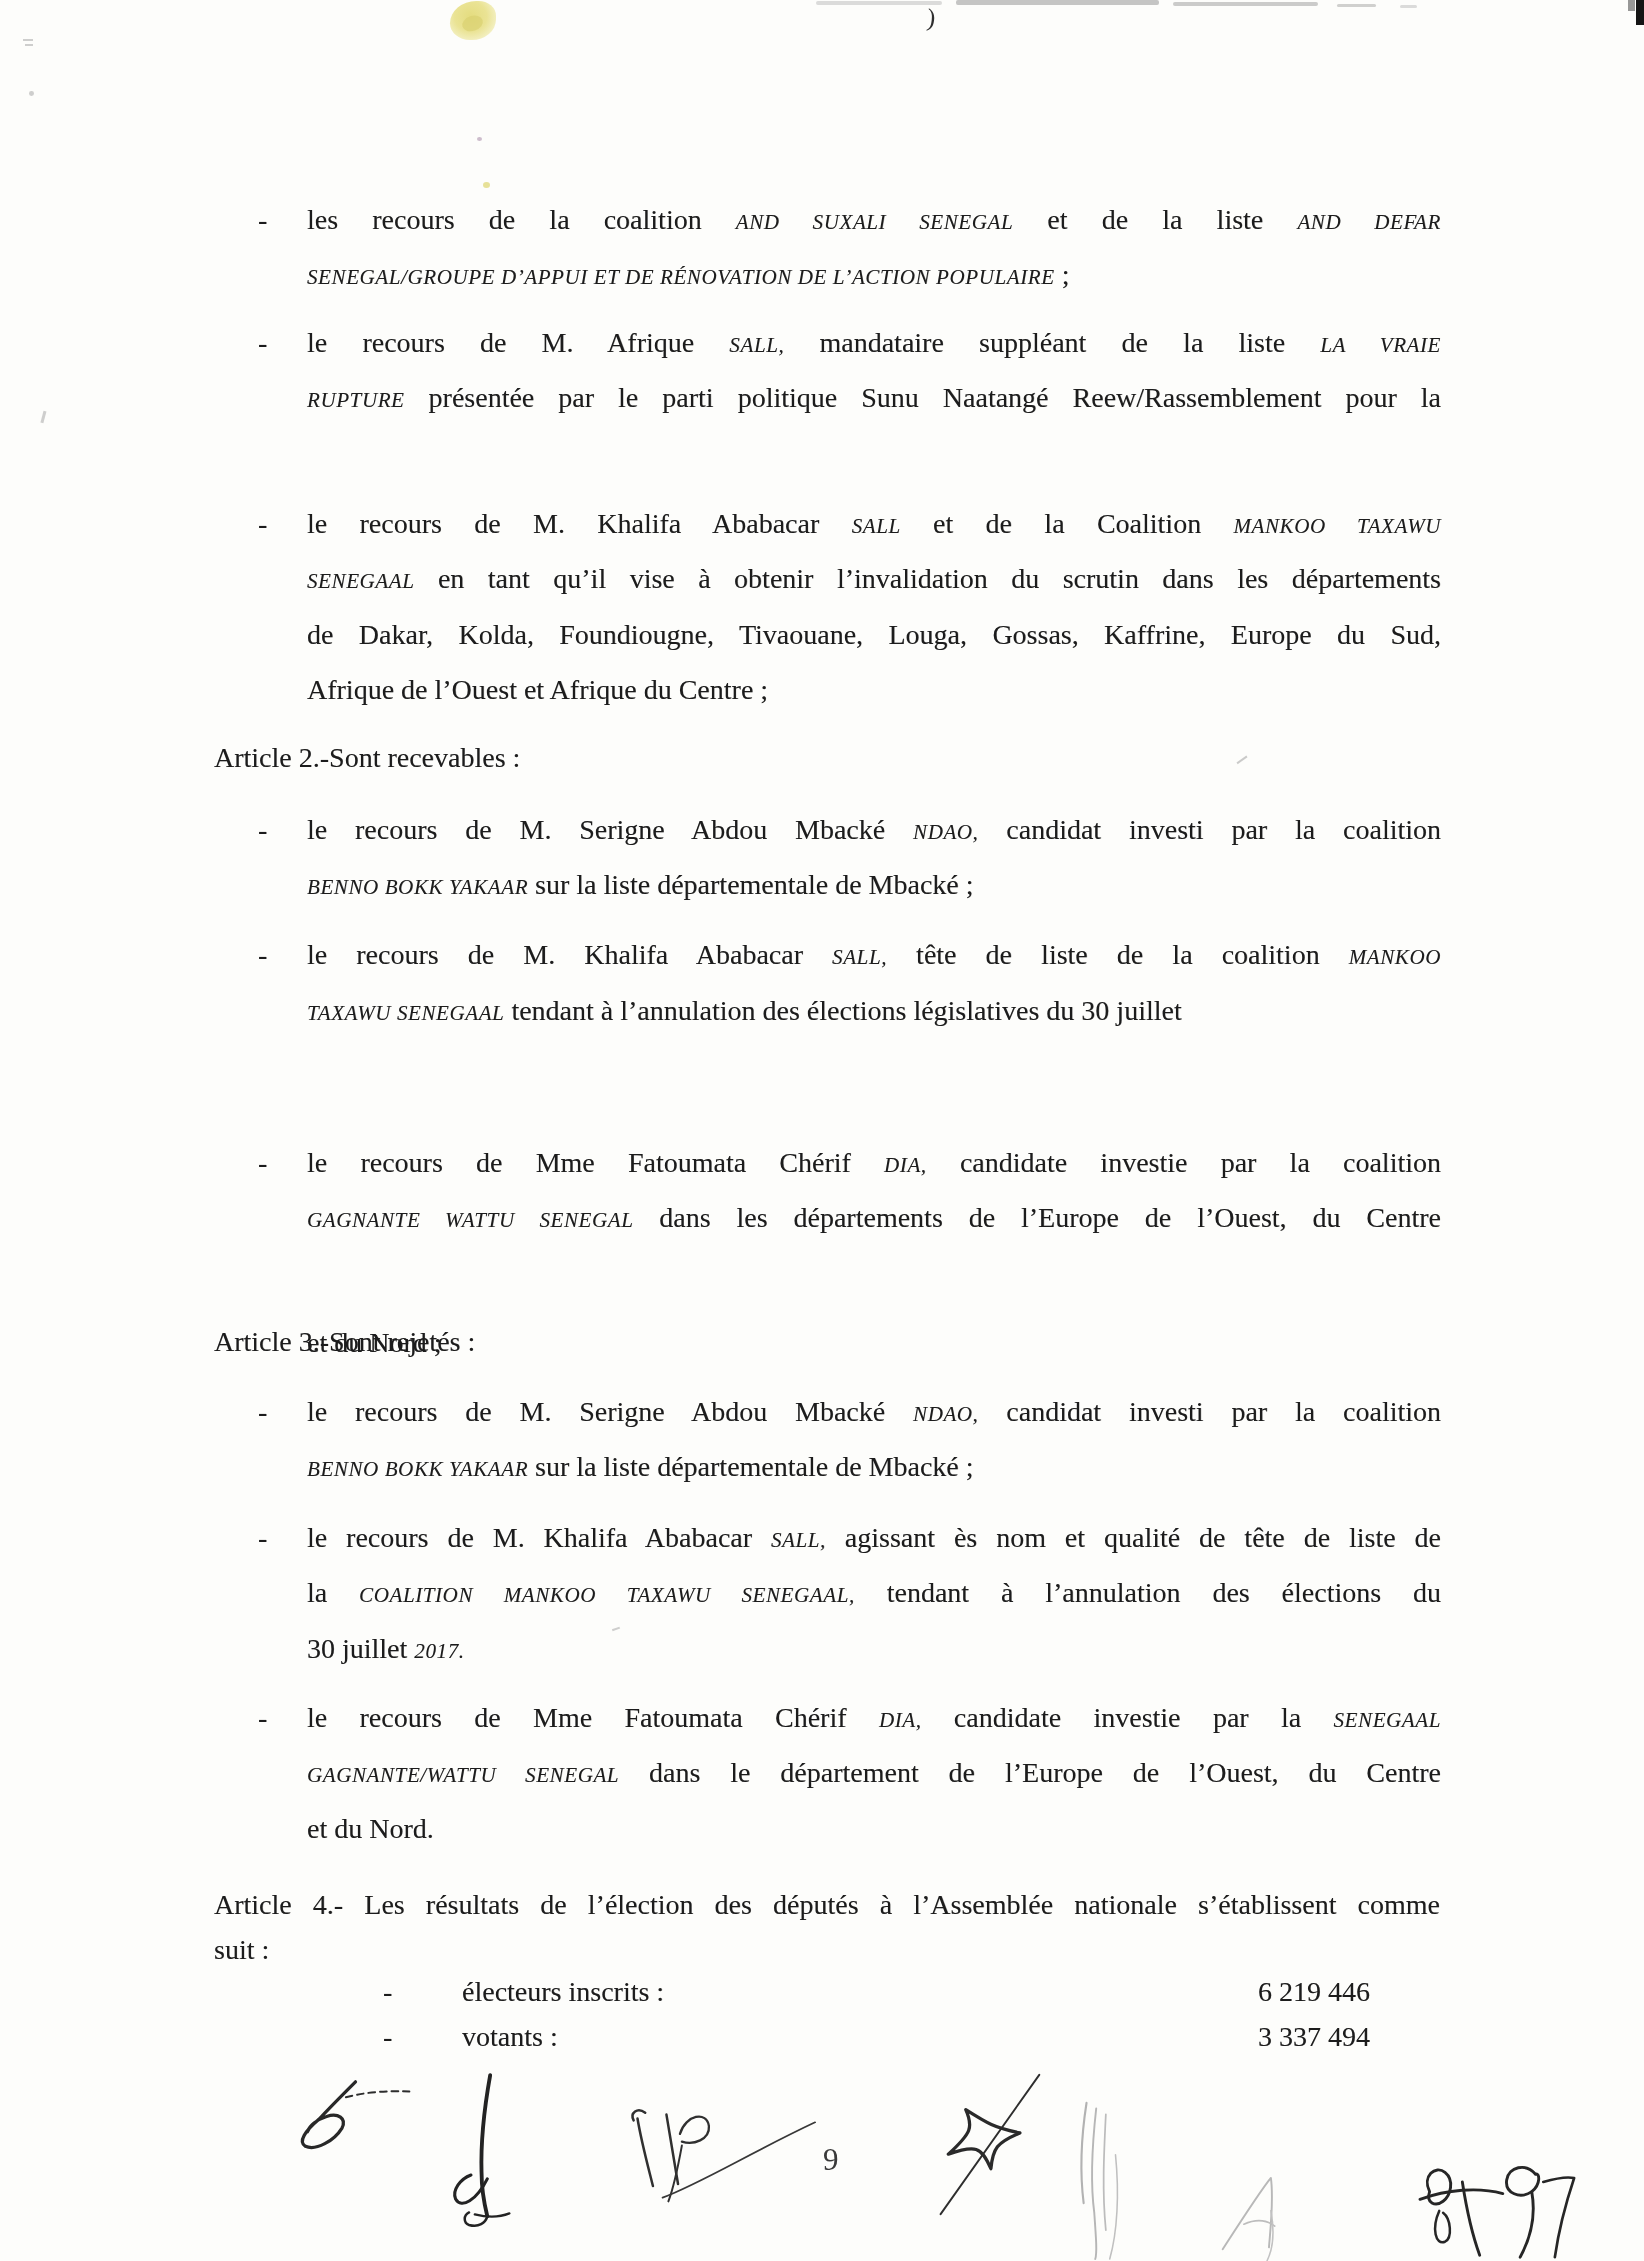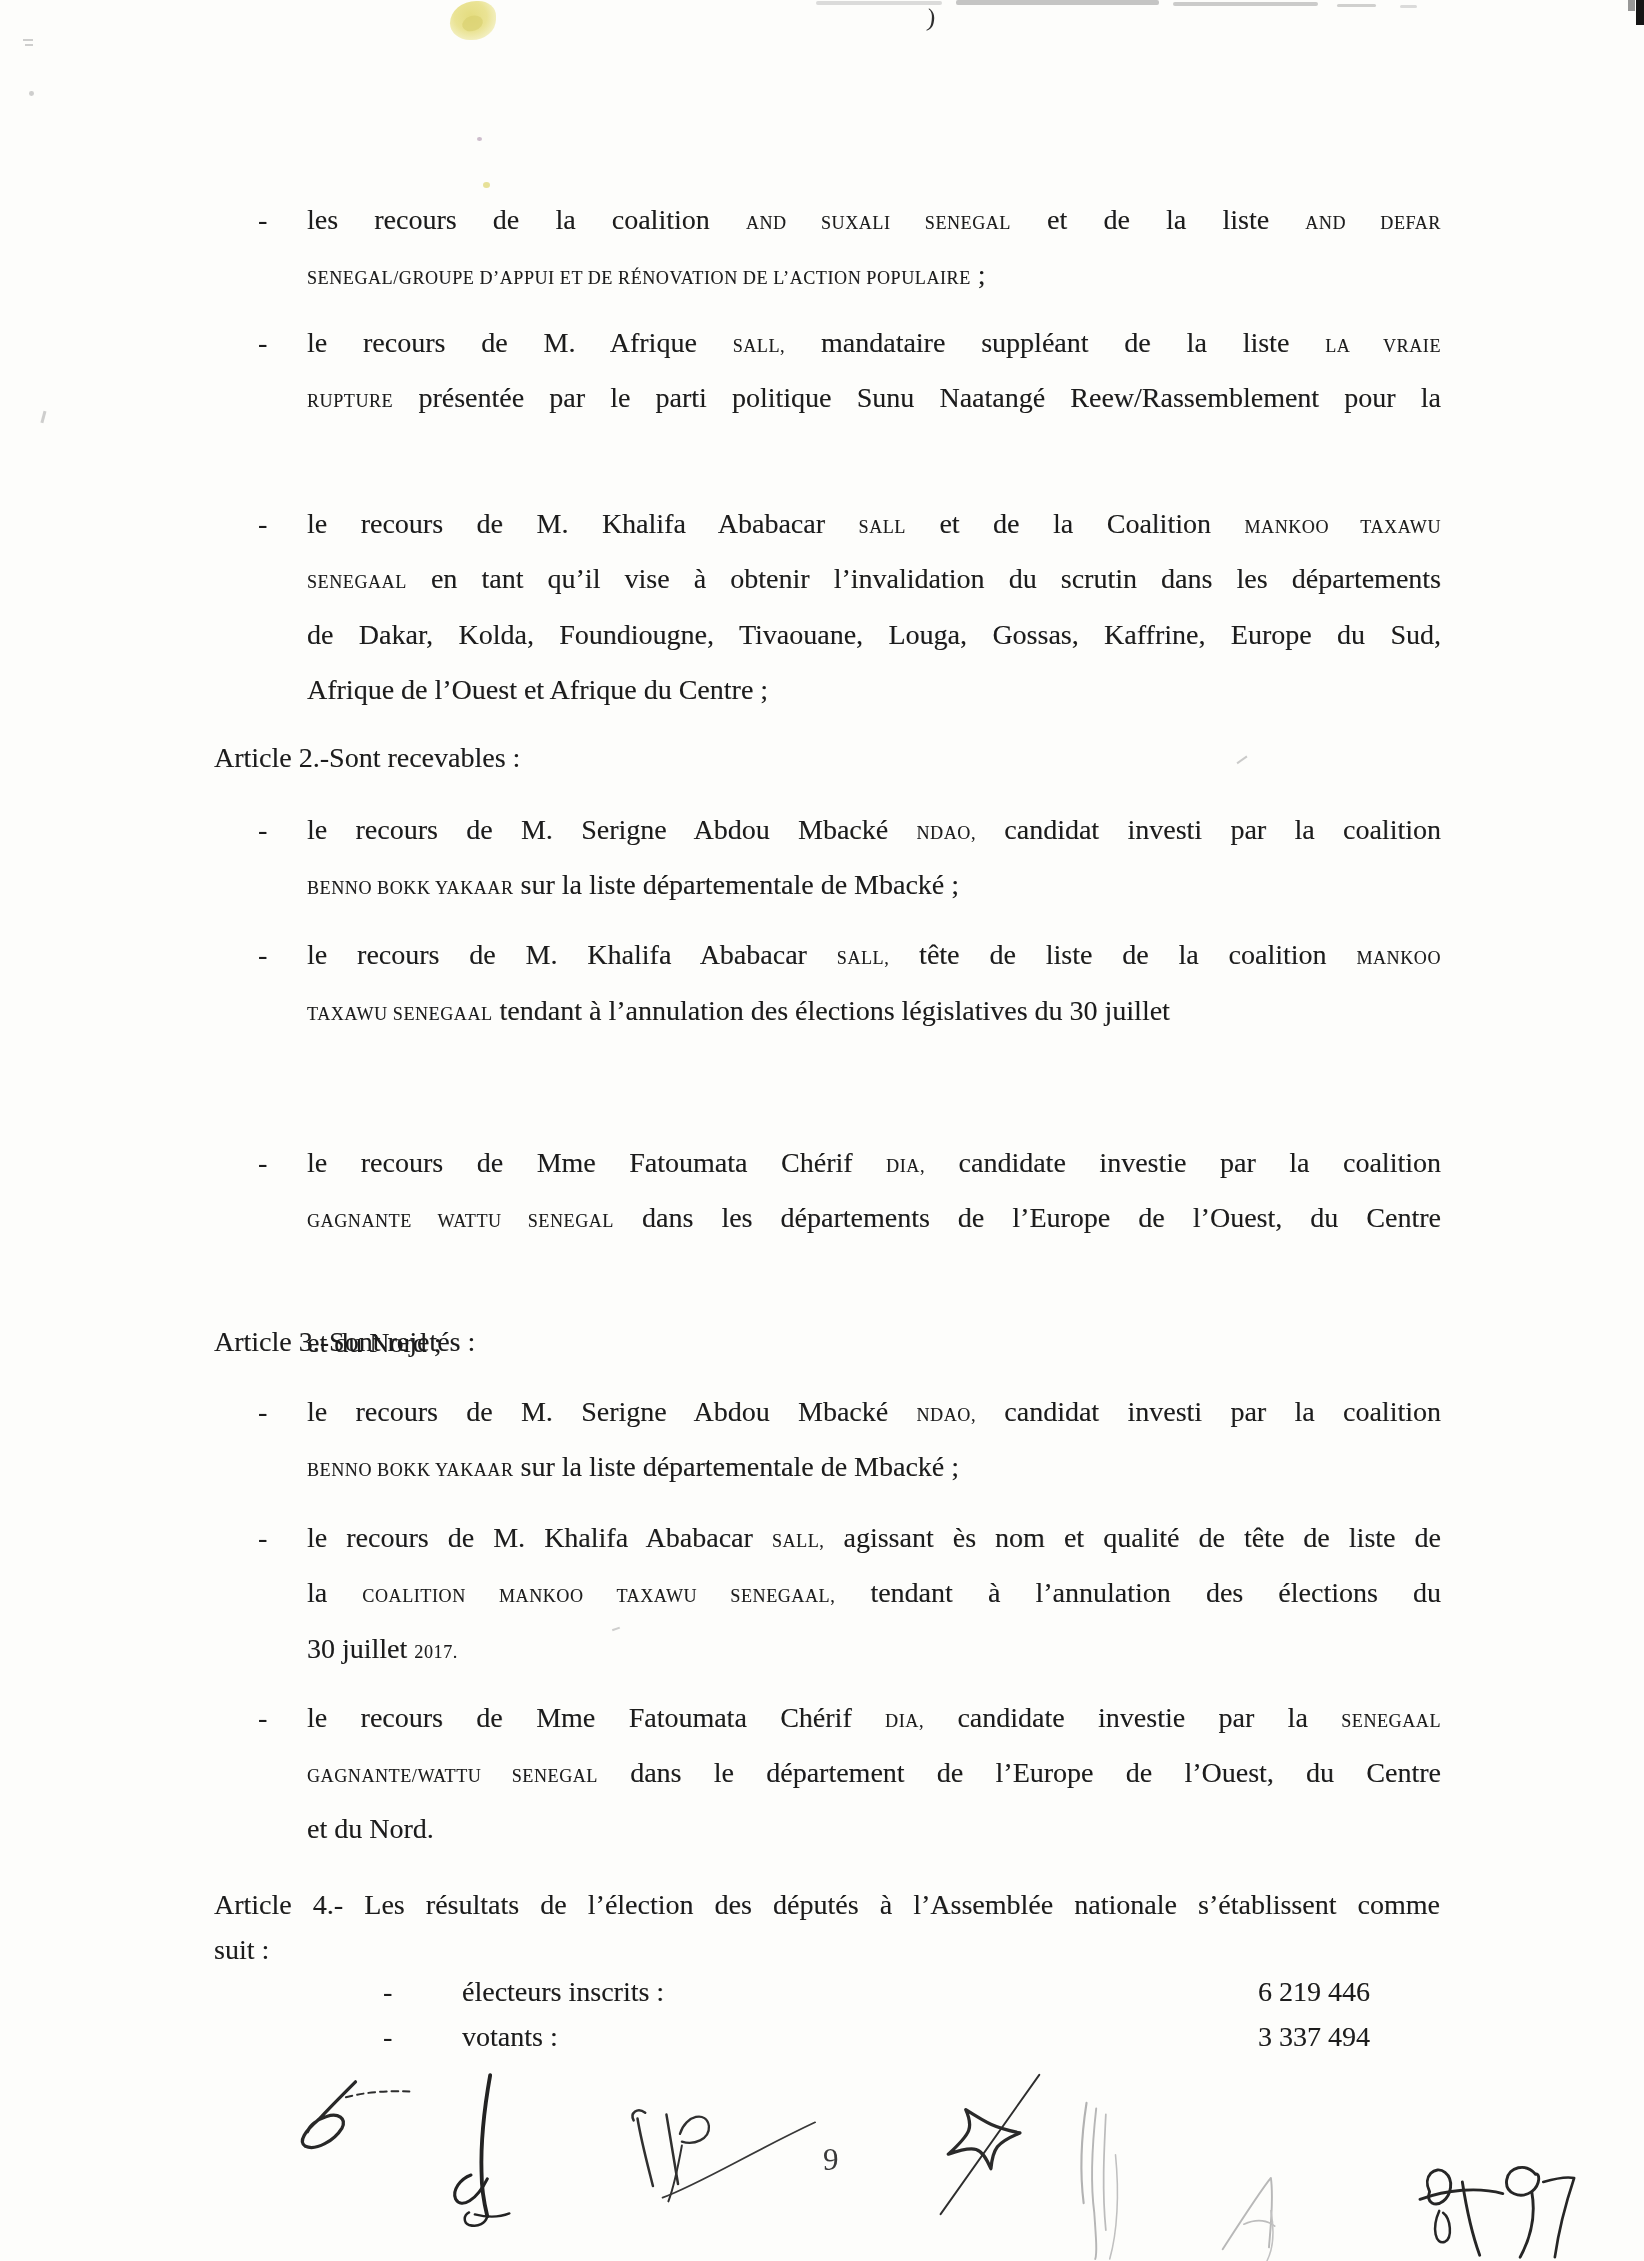--- a/index.html
+++ b/index.html
@@ -12,21 +12,21 @@
   .page{position:absolute;inset:0;}
   .line{
     position:absolute;left:307px;width:1134px;
     font-size:28px;line-height:33px;
     text-shadow:0.3px 0.3px 0 rgba(25,25,25,0.35);
     white-space:nowrap;
   }
   .line.j{white-space:normal;text-align:justify;text-align-last:justify;}
   .line.art{left:214px;width:1226px;}
   .seg{font-size:28px;}
-  .seg.caps{font-size:18px;letter-spacing:0.6px;}
+  .seg.caps{font-size:21px;letter-spacing:0.6px;font-style:italic;}
   .dash{
     position:absolute;left:258px;font-size:28px;line-height:33px;
     text-shadow:0.3px 0.3px 0 rgba(25,25,25,0.35);
   }
   .stat-dash{left:383px;}
   .stat-label{
     position:absolute;left:462px;font-size:28px;line-height:33px;
     text-shadow:0.3px 0.3px 0 rgba(25,25,25,0.35);
   }
   .stat-value{

